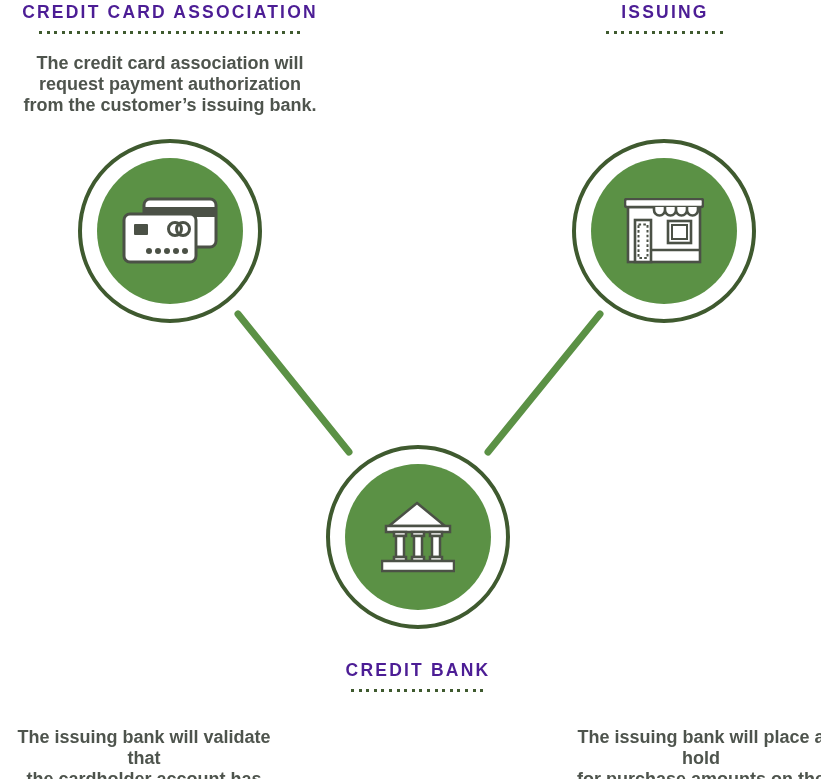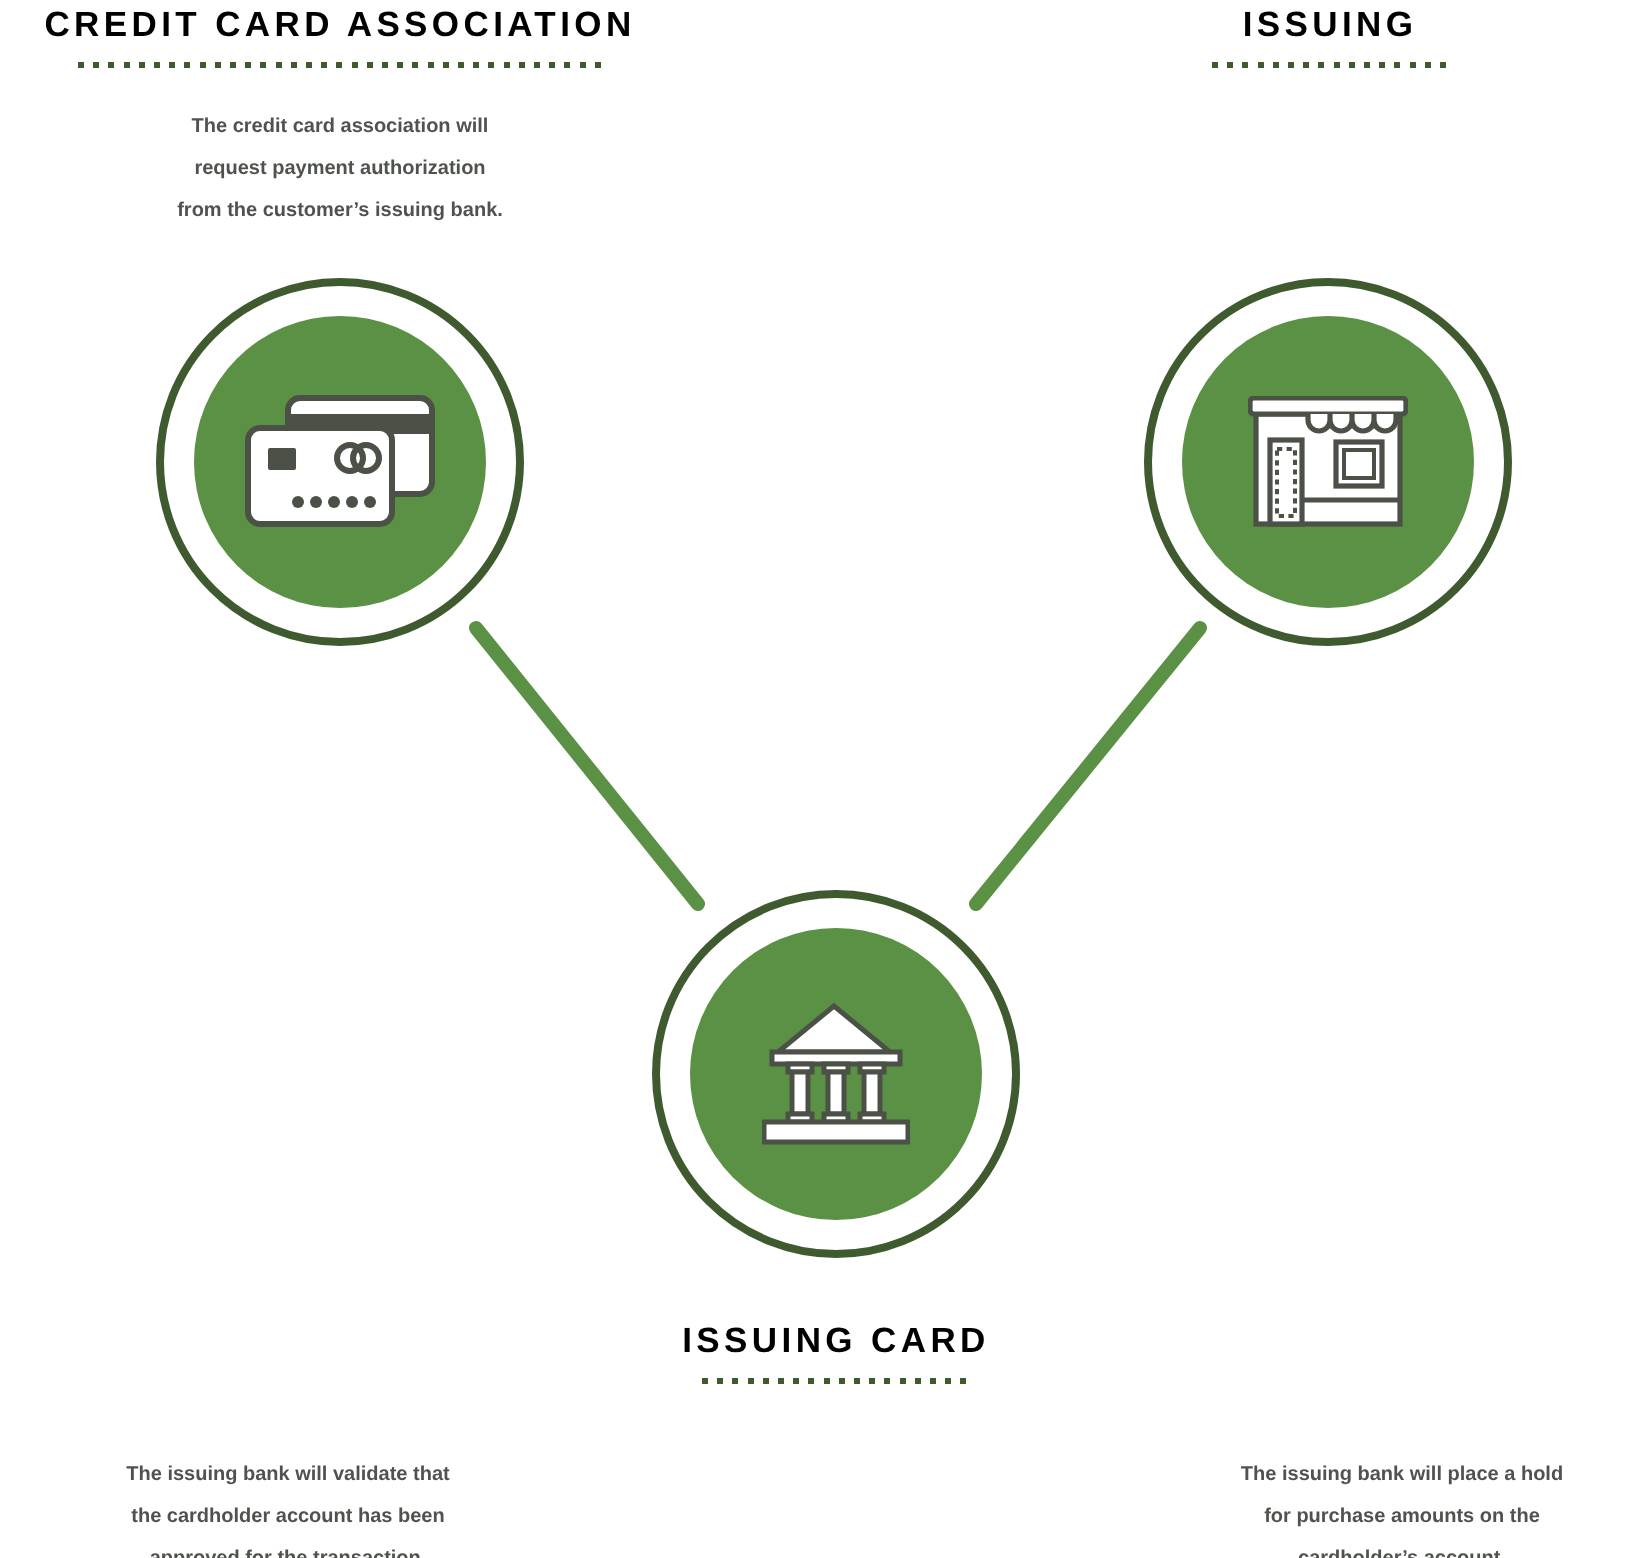--- a/index.html
+++ b/index.html
@@ -13,34 +13,34 @@
   .connectors{position:absolute;left:0;top:0;width:821px;height:779px;}
   .conn{stroke:#5b9145;stroke-width:7;stroke-linecap:round;}
 
   .txtblock{position:absolute;text-align:center;}
   .node-title{
     margin:0;
     font-size:17.5px;
     font-weight:bold;
     letter-spacing:2.2px;
     line-height:20px;
-    color:#000000;
+    color:#4c1d95;
     white-space:nowrap;
   }
   .dots{
     height:3px;
     margin:9px auto 0;
     background:repeating-linear-gradient(90deg,#3f5a2f 0 3px,transparent 3px 7.6px);
   }
   .dots-ccassoc{width:262px;}
   .dots-merchant{width:118px;}
   .dots-bank{width:134px;}
   .desc{
     margin:19px 0 0;
-    font-size:10px;
+    font-size:18px;
     font-weight:bold;
     line-height:21px;
     color:#4e544d;
     white-space:pre-line;
   }
   .block-tl{left:20px;top:2px;width:300px;}
   .block-tr{left:515px;top:2px;width:300px;}
   .block-bank-title{left:288px;top:660px;width:260px;}
   .block-bl{left:8px;top:713px;width:272px;}
   .block-bm{left:285px;top:713px;width:266px;}
@@ -143,21 +143,21 @@
           <rect x="49" y="31" width="12" height="4"></rect>
           <rect x="51" y="35" width="8" height="21"></rect>
           <rect x="49" y="56" width="12" height="4"></rect>
           <rect x="1" y="60" width="72" height="10"></rect>
         </g>
       </svg>
     </div>
   </div>
 
   <section class="txtblock block-bank-title">
-    <h2 class="node-title">ISSUING CARD</h2>
+    <h2 class="node-title">CREDIT BANK</h2>
     <div class="dots dots-bank"></div>
   </section>
 
   <section class="txtblock block-bl">
     <p class="desc">The issuing bank will validate that
 the cardholder account has been
 approved for the transaction.</p>
   </section>
 
 

